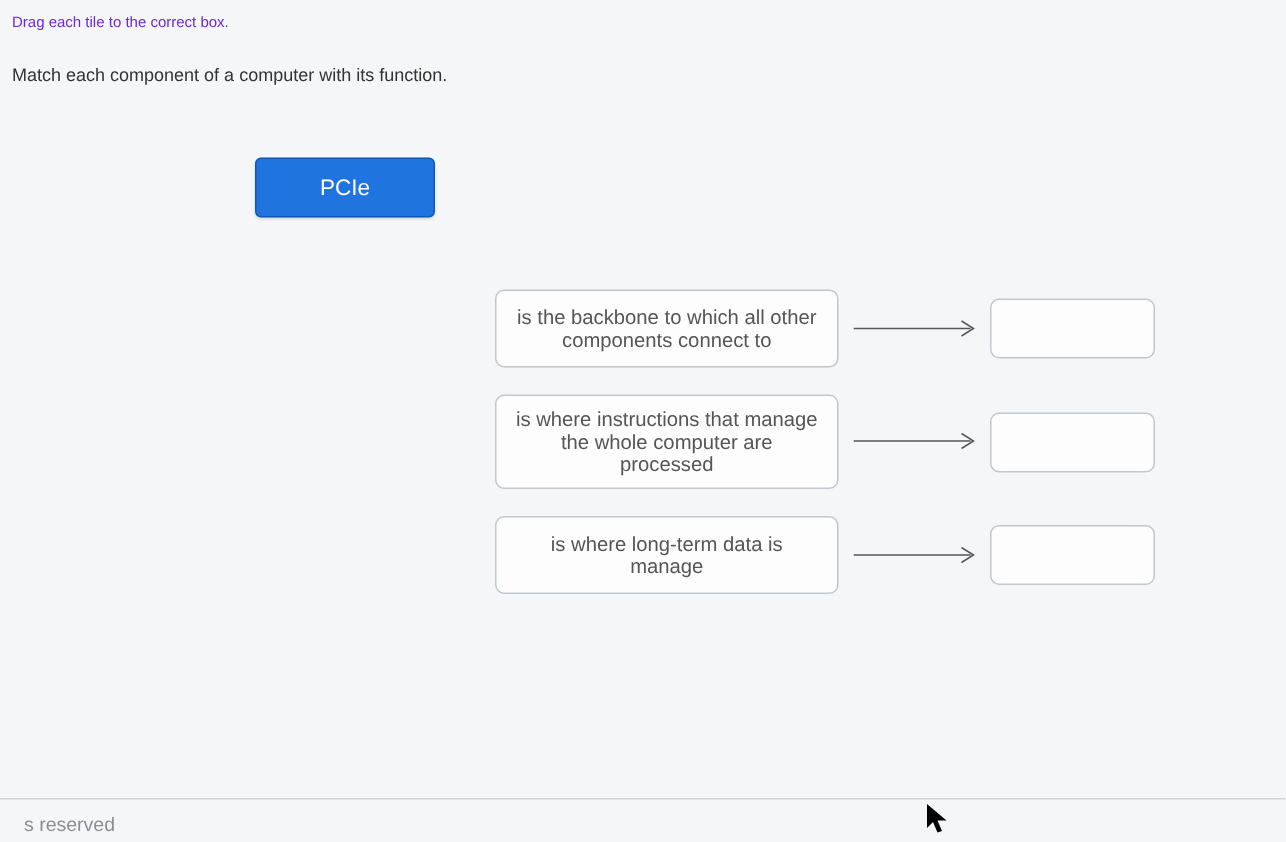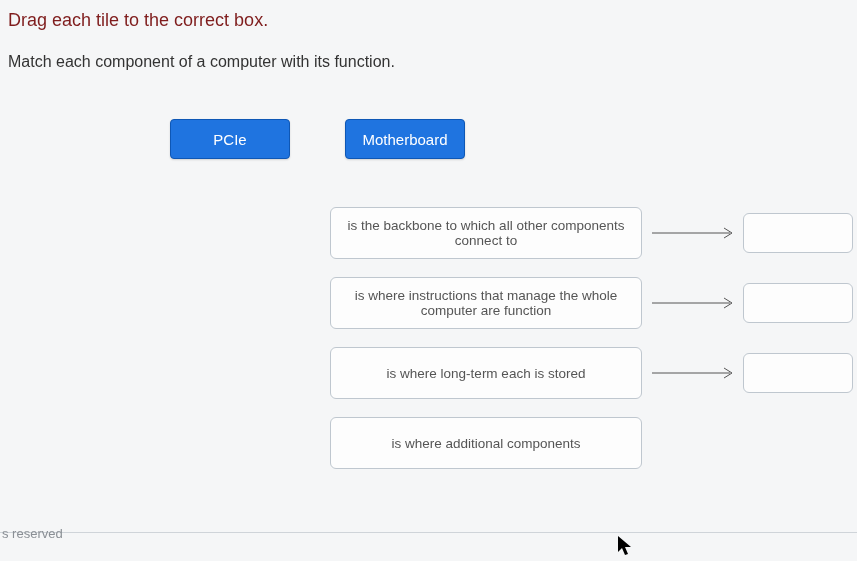--- a/index.html
+++ b/index.html
@@ -7,31 +7,31 @@
       font-family: Arial, Helvetica, sans-serif;
       background: #f5f6f7;
       width: 857px;
       height: 561px;
       overflow: hidden;
       position: relative;
       color: #3a3a3a;
     }
     .instruction {
       padding: 10px 0 0 8px;
-      font-size: 18px;
-      color: #7f1d1d;
+      font-size: 10px;
+      color: #6d28d9;
     }
     .prompt {
       padding: 22px 0 0 8px;
-      font-size: 16px;
+      font-size: 12px;
       color: #333;
     }
     .tiles-row {
       display: flex;
-      gap: 55px;
+      gap: 44px;
       margin: 48px 0 0 170px;
     }
     .tile {
       background: #1f74e0;
       color: #fff;
       border: 1px solid #0e57b5;
       border-radius: 4px;
       width: 120px;
       height: 40px;
       display: flex;
@@ -43,21 +43,21 @@
     }
     .match-area {
       margin: 48px 0 0 330px;
     }
     .match-row {
       display: flex;
       align-items: center;
       margin-bottom: 18px;
     }
     .desc-box {
-      width: 312px;
+      width: 229px;
       min-height: 52px;
       border: 1px solid #bfc7cf;
       border-radius: 6px;
       background: #fdfdfd;
       display: flex;
       align-items: center;
       justify-content: center;
       text-align: center;
       padding: 8px 12px;
       font-size: 13.5px;
@@ -73,24 +73,24 @@
     .drop-box {
       width: 110px;
       height: 40px;
       border: 1px solid #bfc7cf;
       border-radius: 6px;
       background: #fdfdfd;
     }
     .footer-text {
       position: absolute;
       left: 0;
-      bottom: 20px;
+      bottom: 4px;
       font-size: 13px;
       color: #8a8f95;
-      padding-left: 2px;
+      padding-left: 16px;
     }
     .cursor {
       position: absolute;
       left: 618px;
       top: 536px;
       pointer-events: none;
     }
     .hr-line {
       position: absolute;
       left: 0;
@@ -101,61 +101,57 @@
     }
   </style>
 </head>
 <body>
 
 <div class="instruction">Drag each tile to the correct box.</div>
 <div class="prompt">Match each component of a computer with its function.</div>
 
 <div class="tiles-row">
   <div class="tile">PCIe</div>
-  <div class="tile">Motherboard</div>
 </div>
 
 <div class="match-area">
 
   <div class="match-row">
     <div class="desc-box">is the backbone to which all other components connect to</div>
     <div class="arrow">
       <svg width="90" height="20">
           <line x1="0" y1="10" x2="78" y2="10" stroke="#555" stroke-width="1"></line>
           <polyline points="72,5 80,10 72,15" fill="none" stroke="#555" stroke-width="1"></polyline>
         </svg>
     </div>
     <div class="drop-box"></div>
   </div>
 
   <div class="match-row">
-    <div class="desc-box">is where instructions that manage the whole computer are function</div>
+    <div class="desc-box">is where instructions that manage the whole computer are processed</div>
     <div class="arrow">
       <svg width="90" height="20">
           <line x1="0" y1="10" x2="78" y2="10" stroke="#555" stroke-width="1"></line>
           <polyline points="72,5 80,10 72,15" fill="none" stroke="#555" stroke-width="1"></polyline>
         </svg>
     </div>
     <div class="drop-box"></div>
   </div>
 
   <div class="match-row">
-    <div class="desc-box">is where long-term each is stored</div>
+    <div class="desc-box">is where long-term data is manage</div>
     <div class="arrow">
       <svg width="90" height="20">
           <line x1="0" y1="10" x2="78" y2="10" stroke="#555" stroke-width="1"></line>
           <polyline points="72,5 80,10 72,15" fill="none" stroke="#555" stroke-width="1"></polyline>
         </svg>
     </div>
     <div class="drop-box"></div>
   </div>
 
-  <div class="match-row">
-    <div class="desc-box">is where additional components</div>
-  </div>
 
 </div>
 
 <div class="hr-line"></div>
 <div class="footer-text">s reserved</div>
 
 <div class="cursor">
   <svg width="16" height="22">
     <polygon points="0,0 0,16 4,12 7,19 10,18 7,11 13,11" fill="#000"></polygon>
   </svg>

